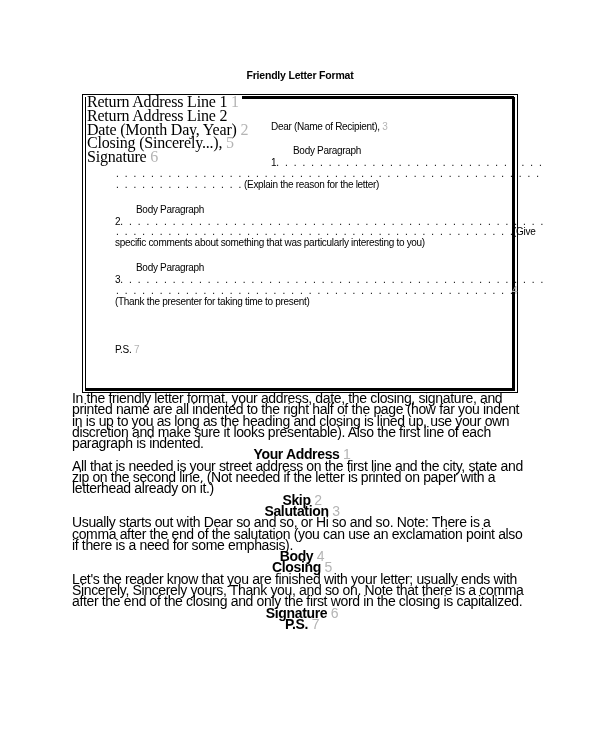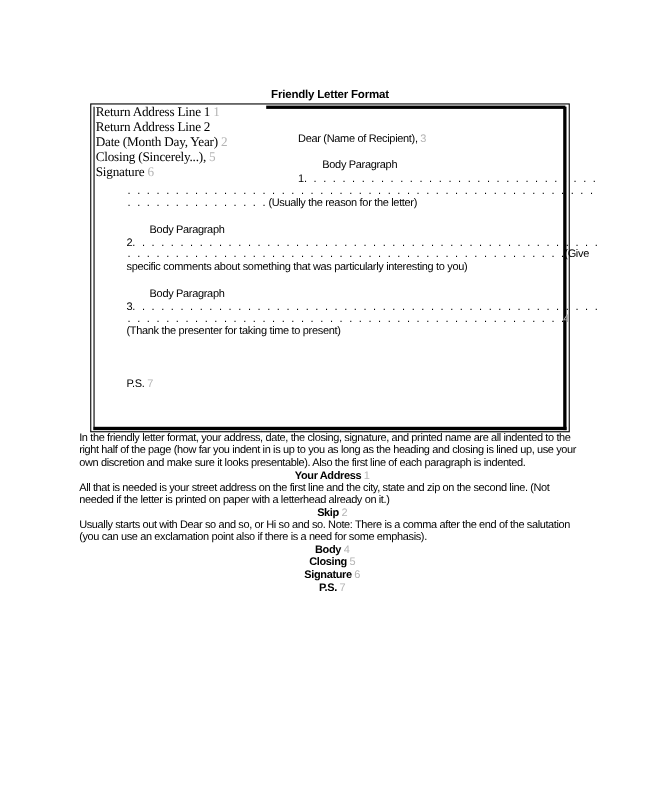--- a/index.html
+++ b/index.html
@@ -1,56 +1,56 @@
 <!DOCTYPE html>
 <html><head>
   <meta charset="utf-8">
   <style>
     html, body { margin: 0; padding: 0; background: #ffffff; }
     body { width: 600px; height: 730px; position: relative; overflow: hidden; color: #000; }
     .ref { color: #b4b4b4; }
 
     .title {
-      position: absolute; left: 0; width: 600px; top: 80px;
+      position: absolute; left: 0; width: 600px; top: 69px;
       text-align: center; font-family: "Liberation Sans", sans-serif;
       font-weight: bold; font-size: 10.5px; letter-spacing: -0.2px;
     }
 
     
     .box-outer {
       position: absolute; left: 82px; top: 94px; width: 434px; height: 297px;
       border: 1px solid #000;
     }
     .box-inner {
       position: absolute; left: 85px; top: 97px; width: 426px; height: 291px;
       border-left: 1px solid #000; border-bottom: 3px solid #000; border-right: 3px solid #000;
     }
     .box-inner-top {
       position: absolute; left: 242px; top: 96px; width: 272px; height: 3px; background: #000;
     }
 
     .addr {
       position: absolute; left: 87px; top: 95px;
-      font-family: "Liberation Serif", serif; font-size: 12px; line-height: 13.8px;
+      font-family: "Liberation Serif", serif; font-size: 16px; line-height: 13.8px;
       letter-spacing: -0.2px;
     }
     .addr div { white-space: nowrap; }
 
     .line {
       position: absolute; font-family: Liberation Sans, sans-serif; font-size: 10px;
       white-space: nowrap; letter-spacing: -0.3px; margin-left: 29px;
     }
     .dots {
       display: inline-block; overflow: hidden; vertical-align: bottom; white-space: nowrap;
       letter-spacing: 1.6px;
     }
 
     .expl {
       position: absolute; left: 72px; width: 460px; top: 393px;
-      font-family: "Liberation Sans", sans-serif; font-size: 10px; line-height: 11.3px;
+      font-family: "Liberation Sans", sans-serif; font-size: 14px; line-height: 11.3px;
       letter-spacing: -0.35px;
     }
     .expl p { margin: 0; }
     .expl .head { font-weight: bold; text-align: center; }
   </style>
 </head>
 <body>
 
 <div>
 
@@ -88,21 +88,21 @@
   </div>
 
   <div class="line" style="left:264px; top:145px;">Body Paragraph</div>
   <div class="line" style="left:242px; top:157px;">
     <span>1</span><span class="dots" style="width:268px;">. . . . . . . . . . . . . . . . . . . . . . . . . . . . . . . . . . . . . . . . . . . . . . . . . . . . . . . . . . .</span>
   </div>
   <div class="line" style="left:87px; top:168px;">
     <span class="dots" style="width:425px;">. . . . . . . . . . . . . . . . . . . . . . . . . . . . . . . . . . . . . . . . . . . . . . . . . . . . . . . . . . . . . . . . . . . . . . . . . . . . . . . . . . . . . . . . . . . . . . . . . . . . . . . . . . . .</span>
   </div>
   <div class="line" style="left:87px; top:179px;">
-    <span class="dots" style="width:128px;">. . . . . . . . . . . . . . . . . . . . . . . . . . . . . . . . . . . .</span><span>(Usually the reason for the letter)</span>
+    <span class="dots" style="width:128px;">. . . . . . . . . . . . . . . . . . . . . . . . . . . . . . . . . . . .</span><span>(Explain the reason for the letter)</span>
   </div>
 
   <div class="line" style="left:107px; top:204px;">Body Paragraph</div>
   <div class="line" style="left:86px; top:216px;">
     <span>2</span><span class="dots" style="width:423px;">. . . . . . . . . . . . . . . . . . . . . . . . . . . . . . . . . . . . . . . . . . . . . . . . . . . . . . . . . . . . . . . . . . . . . . . . . . . . . . . . . . . . . . . . . . . . . . . . . . . . . . . . . . . .</span>
   </div>
   <div class="line" style="left:87px; top:226px;">
     <span class="dots" style="width:397px;">. . . . . . . . . . . . . . . . . . . . . . . . . . . . . . . . . . . . . . . . . . . . . . . . . . . . . . . . . . . . . . . . . . . . . . . . . . . . . . . . . . . . . . . . . . . . . . . . . . . . . . . . . . . .</span><span>(Give</span>
   </div>
   <div class="line" style="left:86px; top:237px;text-align:center;">specific comments about something that was particularly interesting to you)</div>
@@ -128,31 +128,36 @@
       <span>Your Address</span>
       <span class="ref" style="font-weight:normal;">1</span>
     </p>
     <p>All that is needed is your street address on the first line and the city, state and zip on the second line. (Not needed if the letter is printed on paper with a letterhead already on it.)</p>
 
     <p class="head">
       <span>Skip</span>
       <span class="ref" style="font-weight:normal;">2</span>
     </p>
 
+    <p class="head">
+      <span>Salutation</span>
+      <span class="ref" style="font-weight:normal;">3</span>
+    </p>
     <p>Usually starts out with Dear so and so, or Hi so and so. Note: There is a comma after the end of the salutation (you can use an exclamation point also if there is a need for some emphasis).</p>
 
     <p class="head">
       <span>Body</span>
       <span class="ref" style="font-weight:normal;">4</span>
     </p>
 
     <p class="head">
       <span>Closing</span>
       <span class="ref" style="font-weight:normal;">5</span>
     </p>
+    <p>Let's the reader know that you are finished with your letter; usually ends with Sincerely, Sincerely yours, Thank you, and so on. Note that there is a comma after the end of the closing and only the first word in the closing is capitalized.</p>
 
     <p class="head">
       <span>Signature</span>
       <span class="ref" style="font-weight:normal;">6</span>
     </p>
 
     <p class="head">
       <span>P.S.</span>
       <span class="ref" style="font-weight:normal;">7</span>
     </p>

